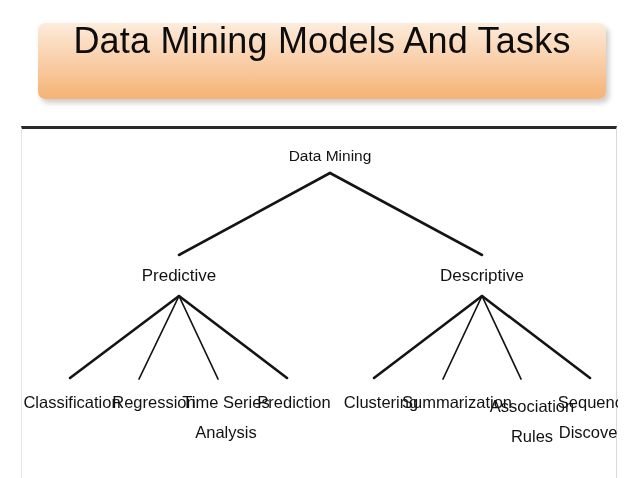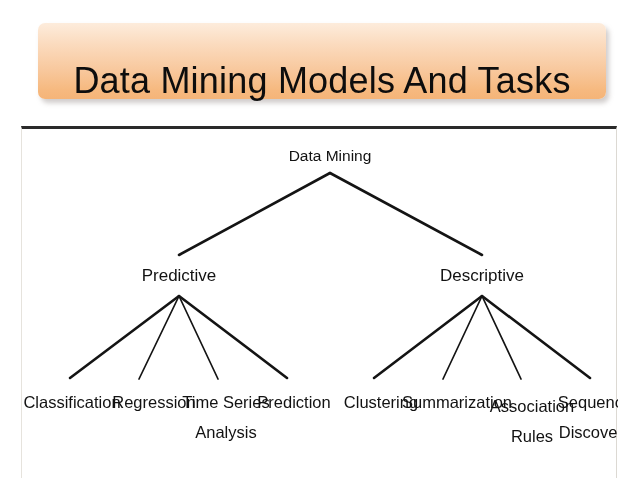--- a/index.html
+++ b/index.html
@@ -24,21 +24,21 @@
     height: 76px;
     border-radius: 7px;
     background: linear-gradient(to bottom,
                 #fdecdc 0%,
                 #fbdcc0 26%,
                 #f8c89d 62%,
                 #f6b97f 88%,
                 #f5b478 100%);
     box-shadow: 3px 4px 5px rgba(120,110,105,0.35);
     display: flex;
-    align-items: flex-end;
+    align-items: flex-start;
     justify-content: center;
     box-sizing: border-box;
   }
   #title-text {
     font-size: 36px;
     font-weight: 400;
     color: #0d0d0d;
     letter-spacing: 0.2px;
     line-height: 1;
     white-space: nowrap;

